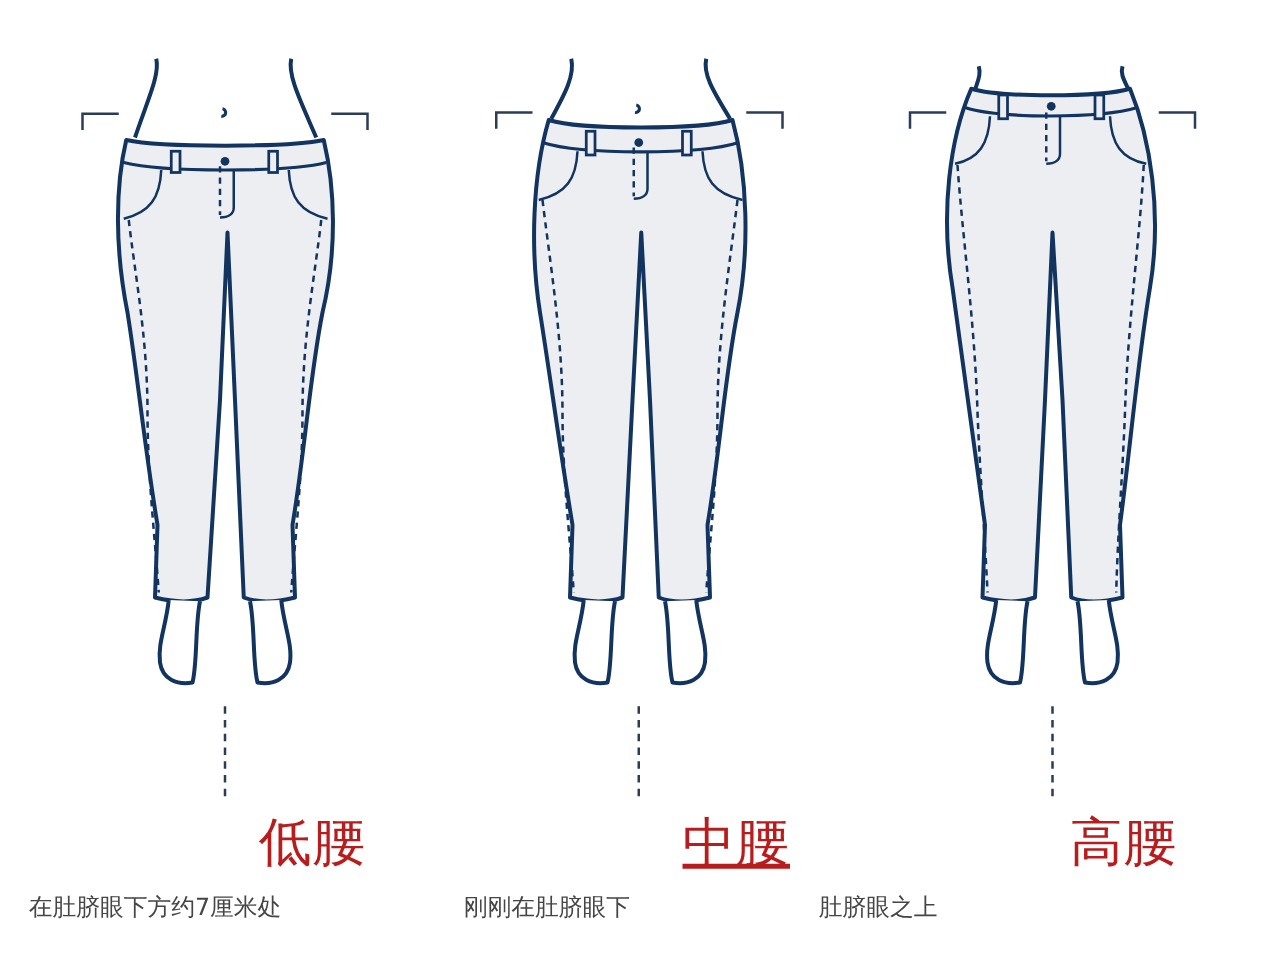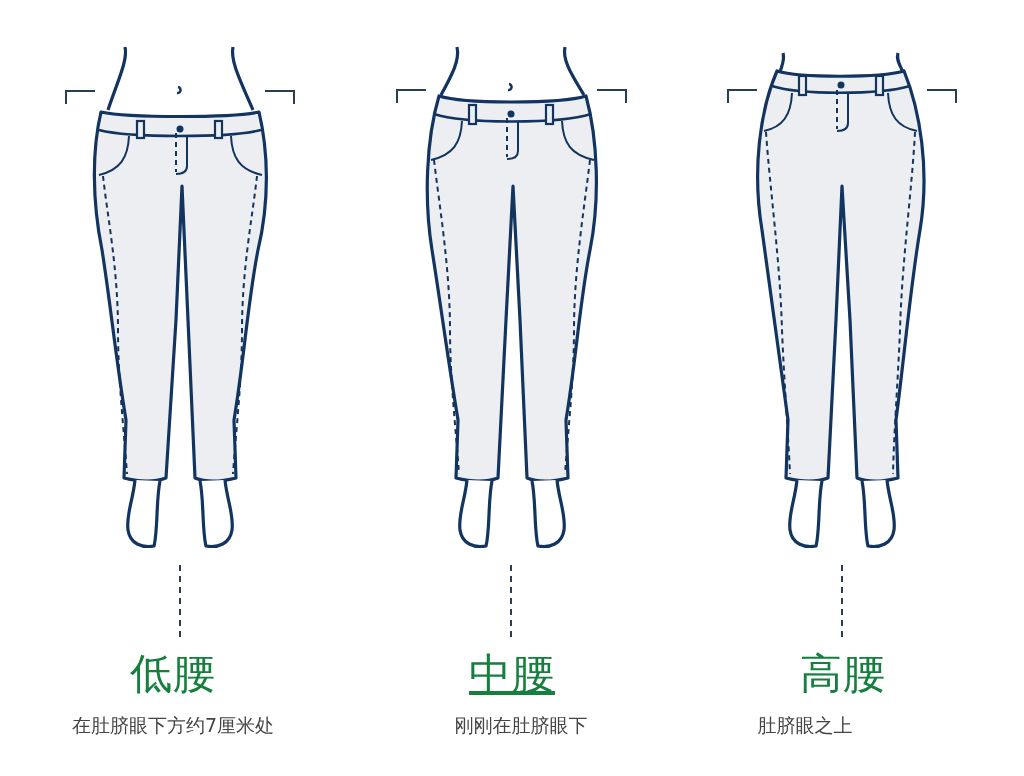--- a/index.html
+++ b/index.html
@@ -1,21 +1,21 @@
 <!DOCTYPE html>
 <html><head>
 <meta charset="utf-8">
 <style>
   html, body { margin:0; padding:0; background:#ffffff; }
   body { width:1024px; height:776px; position:relative; overflow:hidden;
          font-family:"DejaVu Sans","Liberation Sans",sans-serif; }
   #art { position:absolute; left:0; top:0; }
-  .label-title { position:absolute; top:646px; width:240px; text-align:center;
-                 font-size:42px; color:#15803d; font-weight:300; letter-spacing:1px; }
-  .label-sub { position:absolute; top:713px; width:300px; text-align:center;
+  .label-title { position:absolute; top:646px; width:240px; text-align:right;
+                 font-size:42px; color:#b91c1c; font-weight:300; letter-spacing:1px; }
+  .label-sub { position:absolute; top:713px; width:300px; 
                font-size:19px; color:#454545; }
 </style>
 </head>
 <body>
 
 <svg id="art" width="1024" height="776" viewBox="0 0 1024 776" xmlns="http://www.w3.org/2000/svg">
   <defs>
 
     <g id="legs-feet">
 
@@ -109,14 +109,14 @@
     <path d="M842,565 V637" stroke="#2b3c55" stroke-width="2" stroke-dasharray="6,5"></path>
   </g>
 </svg>
 
 <div class="label-title" style="left:53px;">低腰</div>
 <div class="label-sub" style="left:23px;">在肚脐眼下方约7厘米处</div>
 
 <div class="label-title" style="left:392px;text-decoration:underline;">中腰</div>
 <div class="label-sub" style="left:371px;">刚刚在肚脐眼下</div>
 
-<div class="label-title" style="left:723px;">高腰</div>
+<div class="label-title" style="left:702px;">高腰</div>
 <div class="label-sub" style="left:655px;">肚脐眼之上</div>
 
 </body></html>

